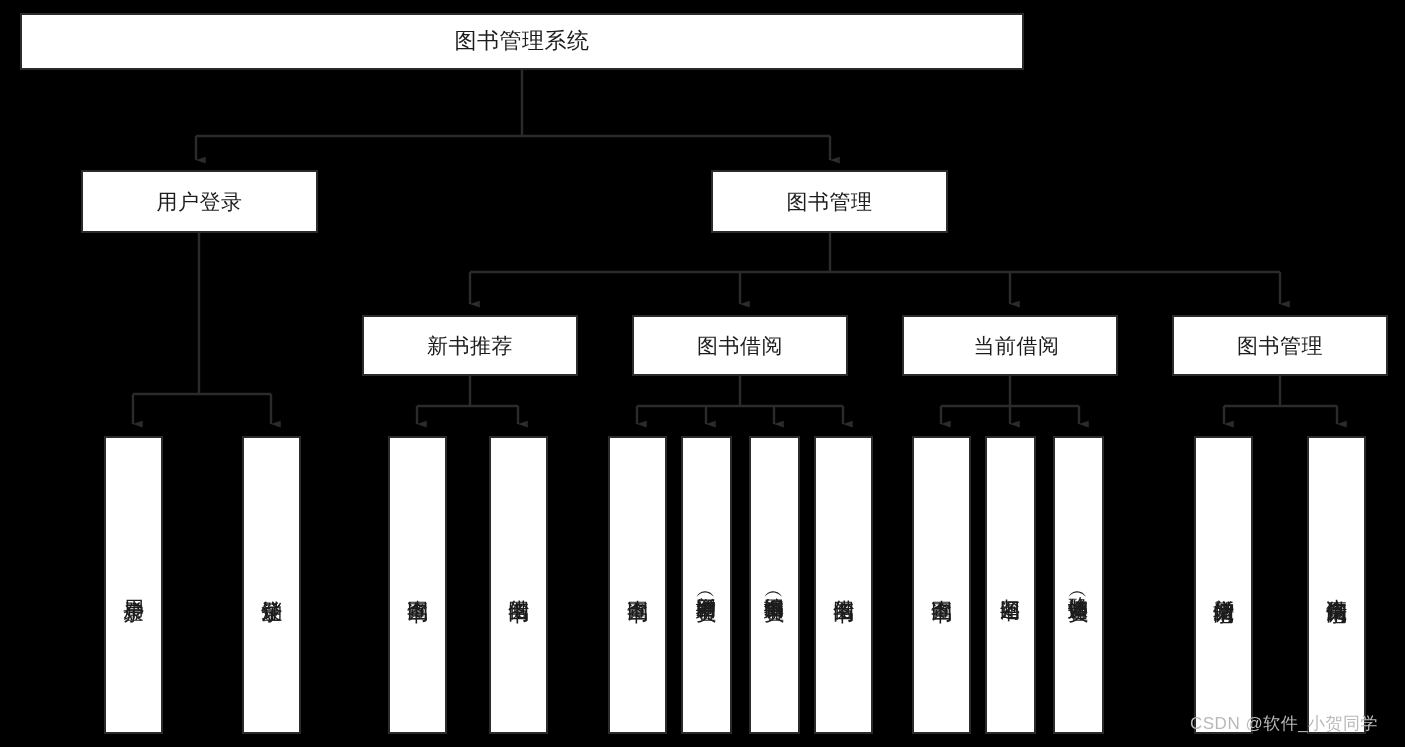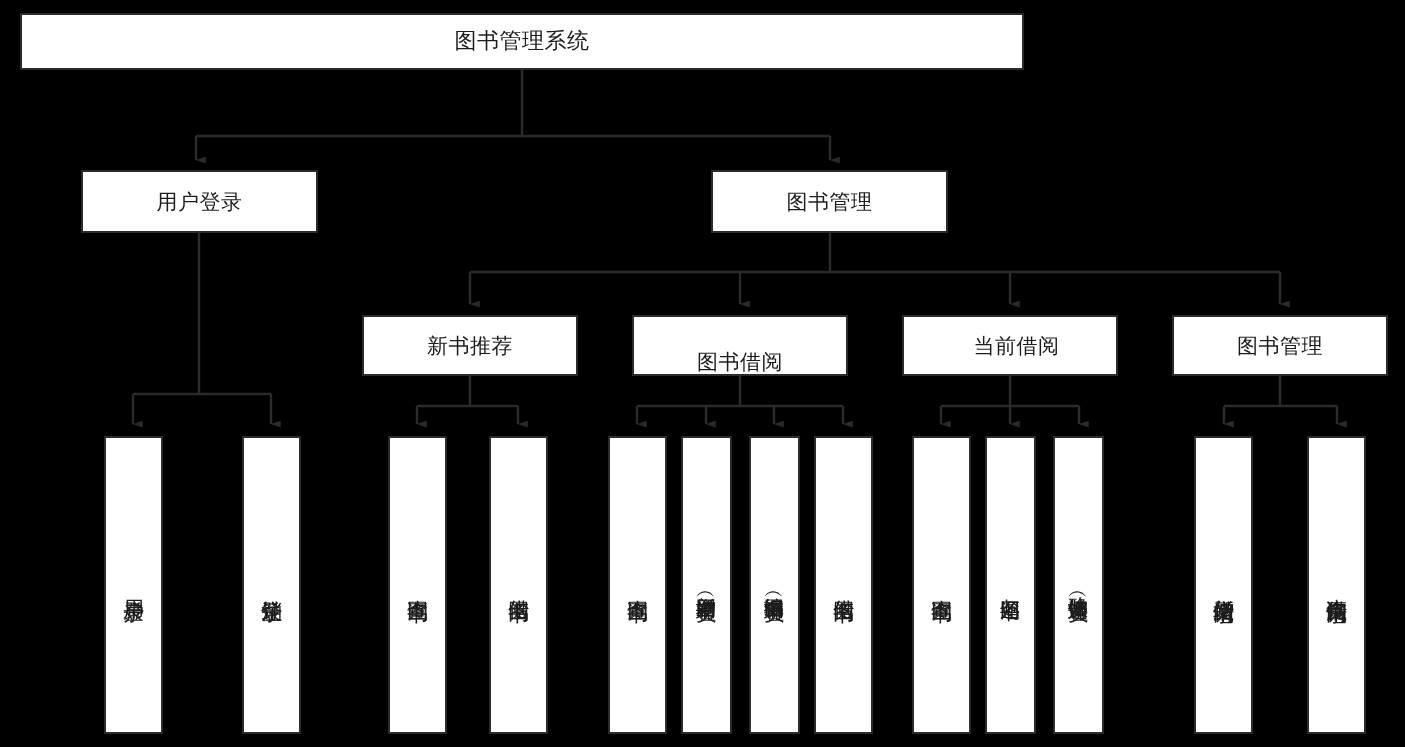--- a/index.html
+++ b/index.html
@@ -141,21 +141,21 @@
   <div class="node horiz" style="left:81px; top:170px; width:237px; height:63px;">
     <span class="label">用户登录</span>
   </div>
   <div class="node horiz" style="left:711px; top:170px; width:237px; height:63px;">
     <span class="label">图书管理</span>
   </div>
 
   <div class="node horiz" style="left:362px; top:315px; width:216px; height:61px;">
     <span class="label">新书推荐</span>
   </div>
-  <div class="node horiz" style="left:632px; top:315px; width:216px; height:61px;align-items:flex-end;">
+  <div class="node horiz" style="left:632px; top:315px; width:216px; height:61px;">
     <span class="label">图书借阅</span>
   </div>
   <div class="node horiz" style="left:902px; top:315px; width:216px; height:61px;padding-left:13px;">
     <span class="label">当前借阅</span>
   </div>
   <div class="node horiz" style="left:1172px; top:315px; width:216px; height:61px;">
     <span class="label">图书管理</span>
   </div>
 
   <div class="node vert" style="left:104px; top:436px; width:59px; height:298px;">
@@ -195,14 +195,15 @@
     <span class="label">确认归还（管理员）</span>
   </div>
 
   <div class="node vert" style="left:1194px; top:436px; width:59px; height:298px;">
     <span class="label">新增借阅记录</span>
   </div>
   <div class="node vert" style="left:1307px; top:436px; width:59px; height:298px;">
     <span class="label">查询借阅记录</span>
   </div>
 
+  <div class="watermark">CSDN @软件_小贺同学</div>
 
 </div>
 
 </body></html>

